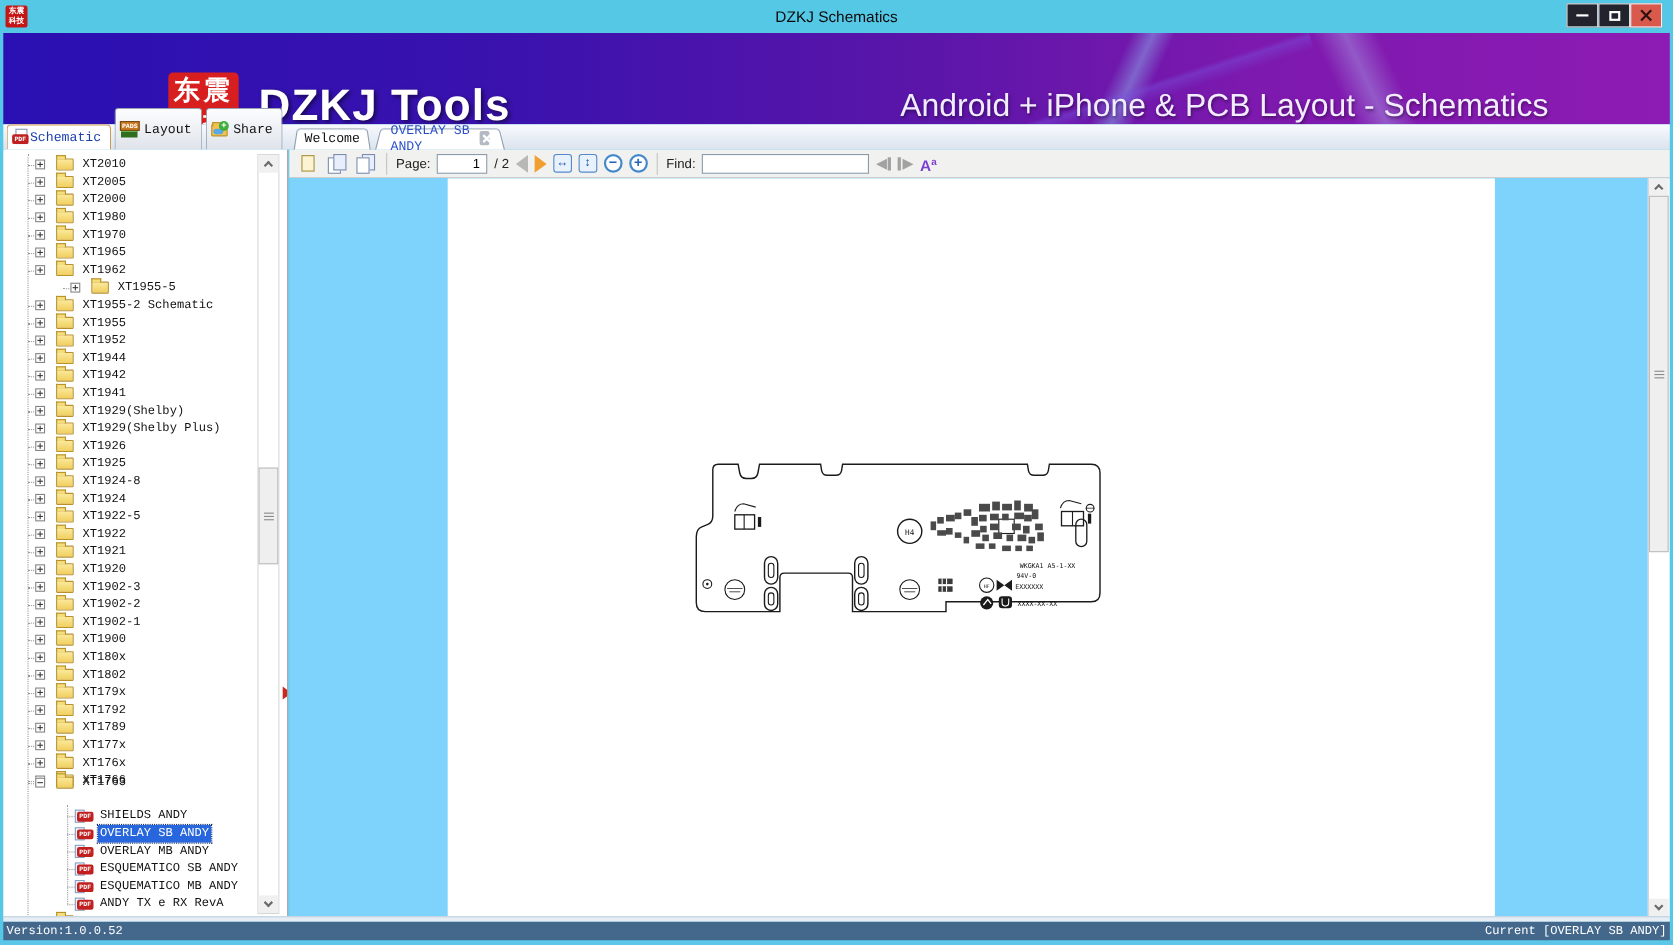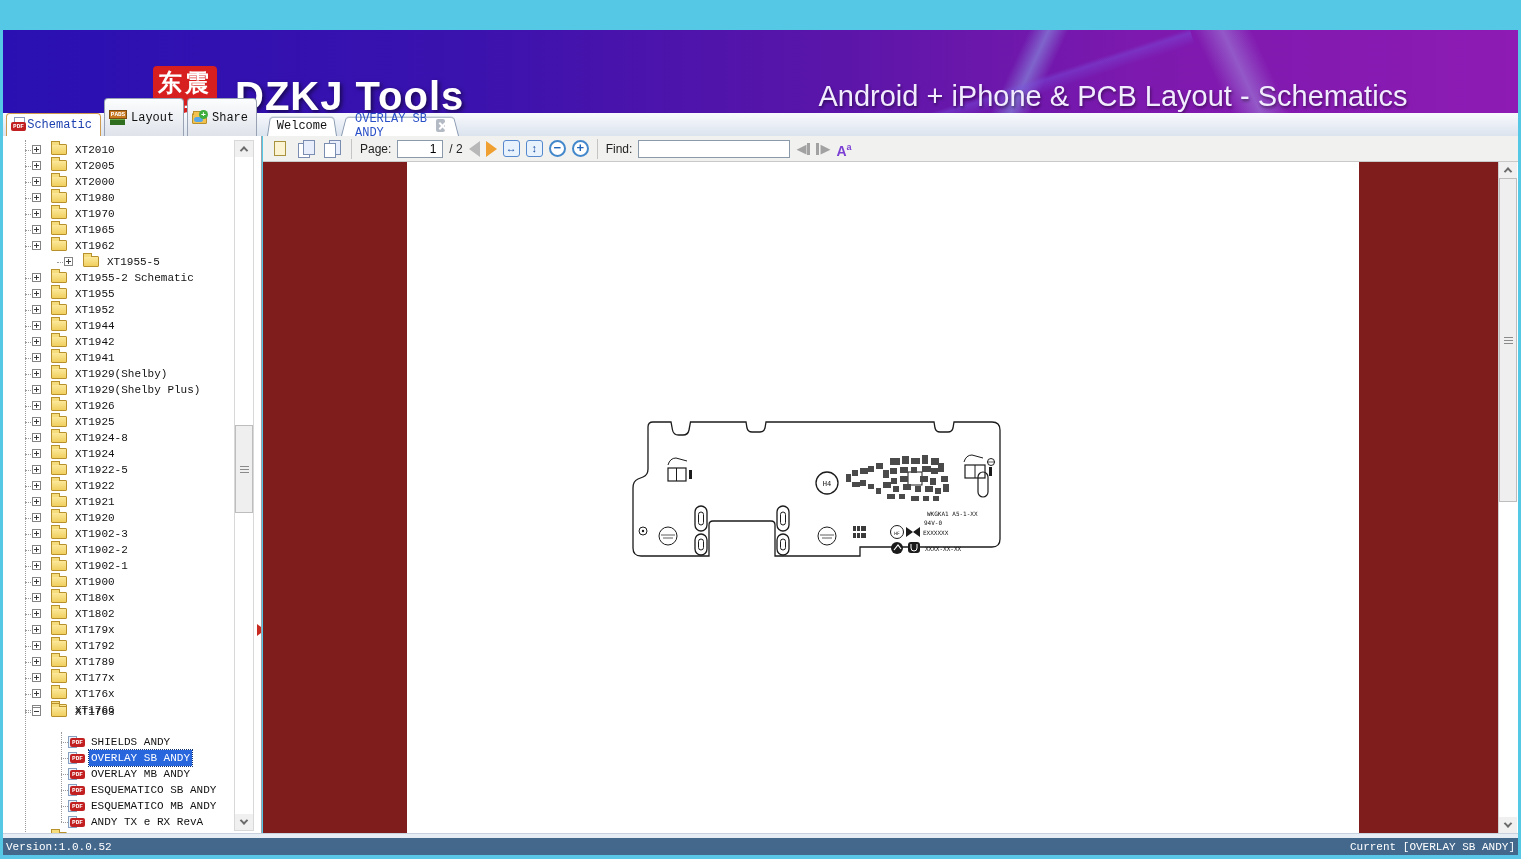--- a/index.html
+++ b/index.html
@@ -125,37 +125,53 @@
       font-size:11px; line-height:15px; text-align:center; cursor:pointer; }
   .zoombtn { width:17px; height:17px; border:2px solid #4488cc; background:#fff; border-radius:50%; color:#2266bb;
       font-size:13px; line-height:12px; text-align:center; font-weight:bold; cursor:pointer; }
   .pageinput { width:46px; height:18px; border:1px solid #8a9aaa; background:#fff; font-size:12px; text-align:right; padding-right:6px; font-family:"Liberation Sans",sans-serif; }
   .findinput { width:152px; height:18px; border:1px solid #8a9aaa; background:#fff; font-size:12px; padding:0 4px; font-family:"Liberation Sans",sans-serif; }
   .findnav { display:flex; align-items:center; gap:1px; color:#a2a2a2; font-size:13px; }
   .findnav .bar { width:3px; height:12px; background:#a2a2a2; }
   .ic-fontsize { color:#7b3fd4; font-size:14px; font-weight:bold; line-height:14px; }
   .ic-fontsize sup { font-size:9px; }
 
-  .viewer { position:absolute; left:0; top:26px; width:1255px; height:671px; background:#7f1d1d; overflow:hidden; }
+  .viewer { position:absolute; left:0; top:26px; width:1255px; height:671px; background:#7dd3fc; overflow:hidden; }
   .page { position:absolute; left:144px; top:0; width:952px; height:671px; background:#fff; }
   .board-svg { position:absolute; left:218px; top:248px; }
   .sb-view { left:1235px; top:0; width:20px; height:671px; border-left:1px solid #d0d0d0; }
 
   
   .prestatus { position:absolute; left:3px; top:833px; width:1515px; height:5px; background:#e6edf5; border-top:1px solid #c8d2de; }
   .statusbar { position:absolute; left:3px; top:838px; width:1515px; height:17px; background:#44688c; color:#fff;
       font-family:"Liberation Mono",monospace; font-size:11px; display:flex; align-items:center; padding:0 3px; }
   .statusbar .right { margin-left:auto; }
   .bottomedge { position:absolute; left:0; top:855px; width:1521px; height:4px; background:#5ac6e8; }
 </style>
 </head>
 <body>
 
 <div class="frame">
 
+  <div class="titlebar">
+    <div class="app-icon">
+      <div>东震</div>
+      <div>科技</div>
+    </div>
+    <div class="title">DZKJ Schematics</div>
+    <div class="winbtn btn-min">
+        <div class="glyph-min"></div>
+      </div>
+    <div class="winbtn btn-max">
+        <div class="glyph-max"></div>
+      </div>
+    <div class="winbtn btn-close">
+        <div class="glyph-x"></div>
+      </div>
+  </div>
 
   <div class="banner">
     <div class="streak-a"></div>
     <div class="streak-b"></div>
     <div class="streak-c"></div>
     <div class="logo">
       <div>东震</div>
       <div>科技</div>
     </div>
     <div class="apptitle">DZKJ Tools</div>

